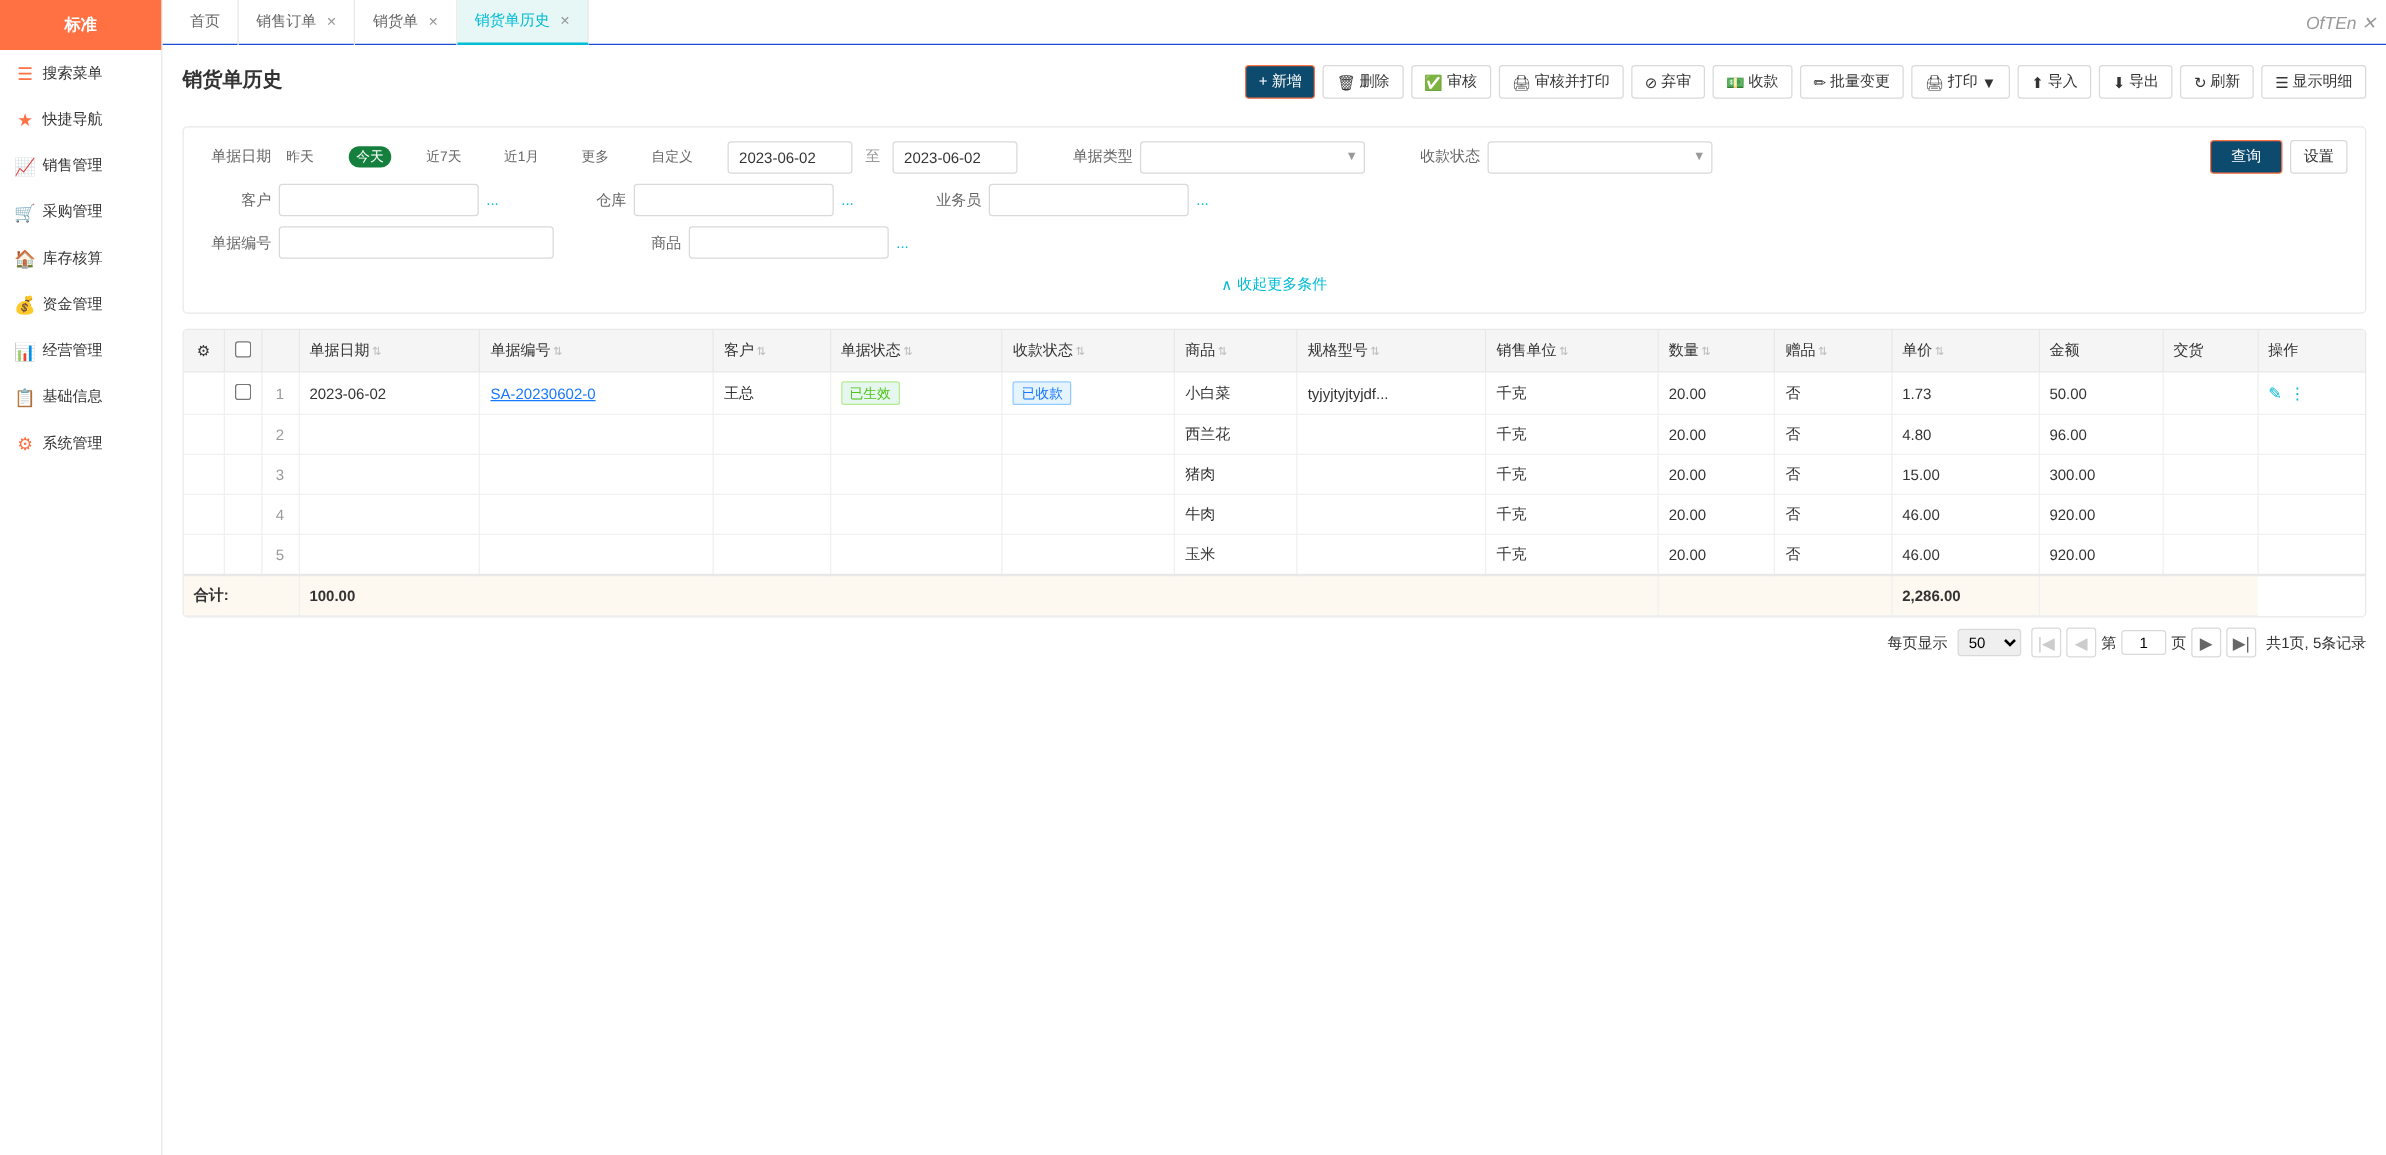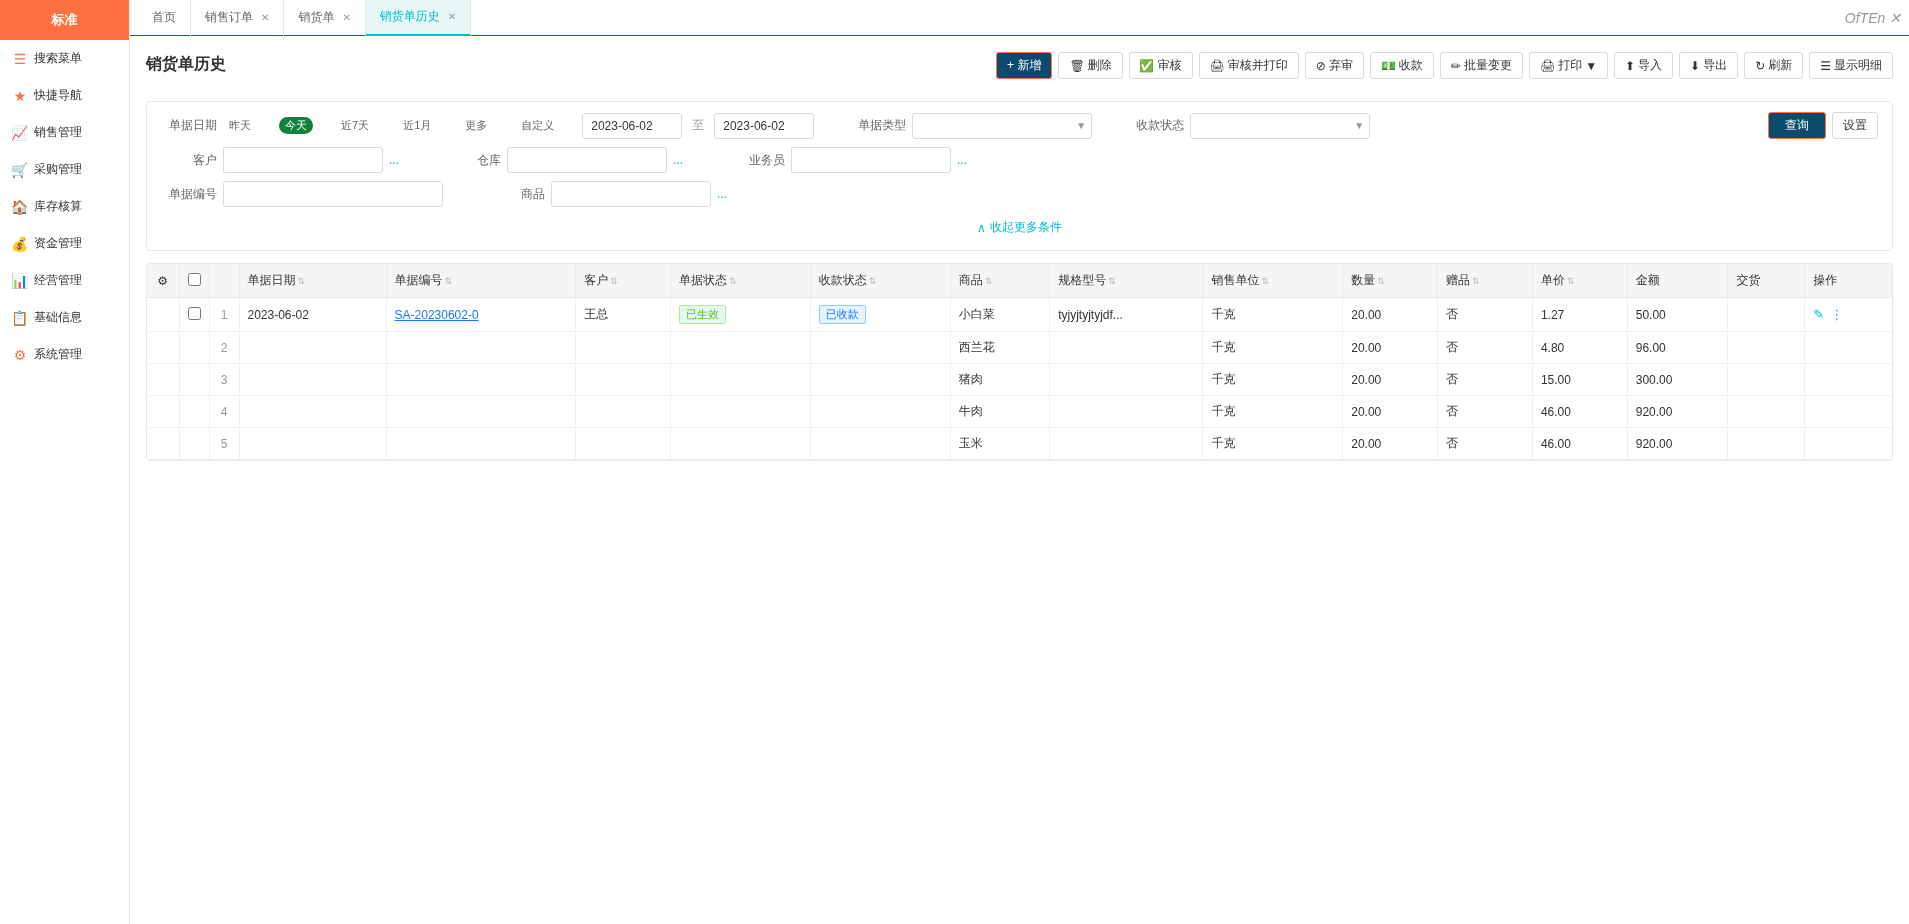--- a/index.html
+++ b/index.html
@@ -320,21 +320,21 @@
               <td>2023-06-02</td>
               <td><span class="link">SA-20230602-0</span></td>
               <td>王总</td>
               <td><span class="tag tag-green">已生效</span></td>
               <td><span class="tag tag-blue">已收款</span></td>
               <td>小白菜</td>
               <td>tyjyjtyjtyjdf...</td>
               <td>千克</td>
               <td>20.00</td>
               <td>否</td>
-              <td>1.27</td>
+              <td>1.73</td>
               <td>50.00</td>
               <td></td>
               <td>
                 <div class="action-icons">
                   <span class="action-icon">✎</span>
                   <span class="action-icon">⋮</span>
                 </div>
               </td>
             </tr>
 
@@ -411,19 +411,43 @@
               <td></td>
               <td>千克</td>
               <td>20.00</td>
               <td>否</td>
               <td>46.00</td>
               <td>920.00</td>
               <td></td>
               <td></td>
             </tr>
 
+            <tr class="total-row">
+              <td colspan="3">合计:</td>
+              <td colspan="8">100.00</td>
+              <td colspan="2"></td>
+              <td>2,286.00</td>
+              <td colspan="2"></td>
+            </tr>
           </tbody>
         </table>
       </div>
     </div>
 
+    <div class="pagination">
+      <span>每页显示</span>
+      <select class="page-size-select">
+        <option value="50">50</option>
+        <option value="100">100</option>
+      </select>
+      <div class="page-nav">
+        <button class="page-nav-btn disabled">|◀</button>
+        <button class="page-nav-btn disabled">◀</button>
+        <span>第</span>
+        <input class="page-input" type="text" value="1" style="">
+        <span>页</span>
+        <button class="page-nav-btn">▶</button>
+        <button class="page-nav-btn">▶|</button>
+      </div>
+      <span>共1页, 5条记录</span>
+    </div>
   </div>
 </div>
 
 </body></html>

